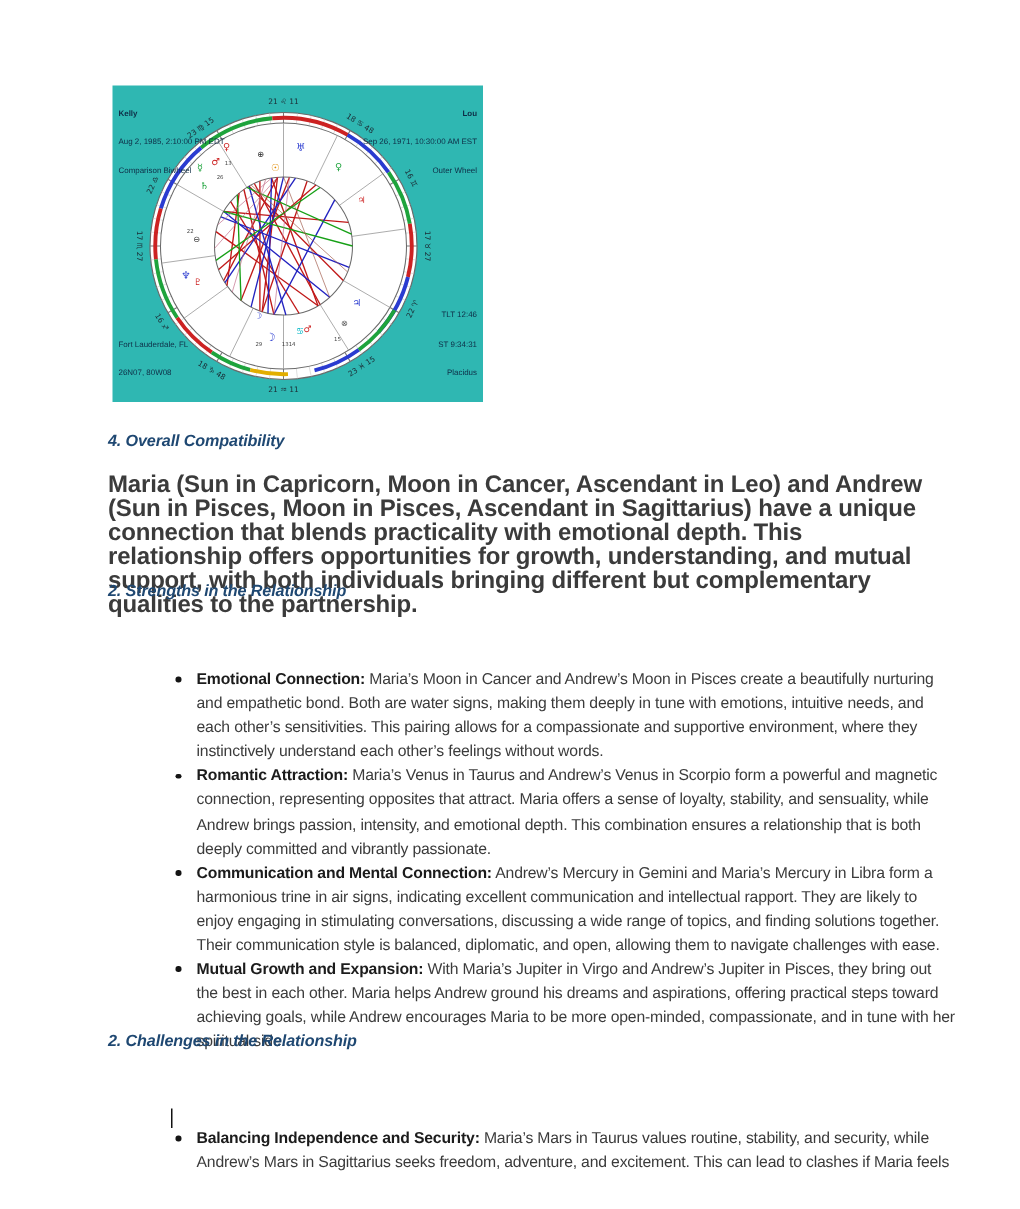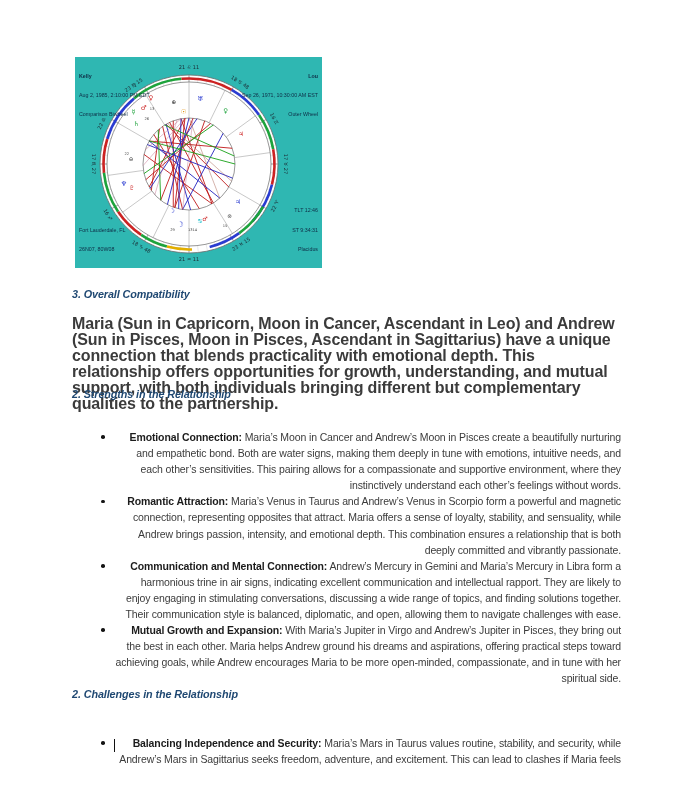--- a/index.html
+++ b/index.html
@@ -24,22 +24,22 @@
   
   .doc-heading{
     left:72px;width:549px;
     font-size:10.8px;font-weight:bold;font-style:italic;color:#1f4872;
     letter-spacing:-0.1px;
   }
   .doc-para{
     left:72px;width:549px;
     font-size:16px;line-height:16.1px;letter-spacing:-0.12px;color:#3b3b3b;font-weight:bold;
   }
-  ul.doc-list{left:72px;width:549px;margin:0;padding:0;list-style:none;
-    font-size:10.5px;line-height:16.1px;letter-spacing:-0.12px;color:#3b3b3b;text-align:right;}
+  ul.doc-list{left:72px;width:549px;margin:16px;padding:0;list-style:none;
+    font-size:10.5px;line-height:16.1px;letter-spacing:-0.12px;color:#3b3b3b;}
   ul.doc-list li{position:relative;padding-left:43px;}
   ul.doc-list li::before{
     content:"";position:absolute;left:29px;top:6.2px;
     width:3.6px;height:3.6px;border-radius:50%;background:#141414;
   }
   ul.doc-list .lbl{font-weight:bold;color:#1c1c1c;}
   #text-cursor{
     left:114px;top:739px;width:1px;height:13px;background:#111;
   }
 </style>
@@ -223,21 +223,21 @@
     <div>26N07, 80W08</div>
   </div>
 
   <div id="corner-br" class="corner">
     <div>TLT 12:46</div>
     <div>ST 9:34:31</div>
     <div>Placidus</div>
   </div>
 </div>
 
-<div class="abs doc-heading" style="top:288px;">3. Overall Compatibility</div>
+<div class="abs doc-heading" style="top:288px;">4. Overall Compatibility</div>
 
 <div class="abs doc-para" style="top:316px;">Maria (Sun in Capricorn, Moon in Cancer, Ascendant in Leo) and Andrew (Sun in Pisces, Moon in Pisces, Ascendant in Sagittarius) have a unique connection that blends practicality with emotional depth. This relationship offers opportunities for growth, understanding, and mutual support, with both individuals bringing different but complementary qualities to the partnership.</div>
 
 <div class="abs doc-heading" style="top:388px;">2. Strengths in the Relationship</div>
 
 <ul class="abs doc-list" style="top:429px;">
   <li>
     <span class="lbl">Emotional Connection:</span><span> Maria’s Moon in Cancer and Andrew’s Moon in Pisces create a beautifully nurturing and empathetic bond. Both are water signs, making them deeply in tune with emotions, intuitive needs, and each other’s sensitivities. This pairing allows for a compassionate and supportive environment, where they instinctively understand each other’s feelings without words.</span>
   </li>
   <li>

